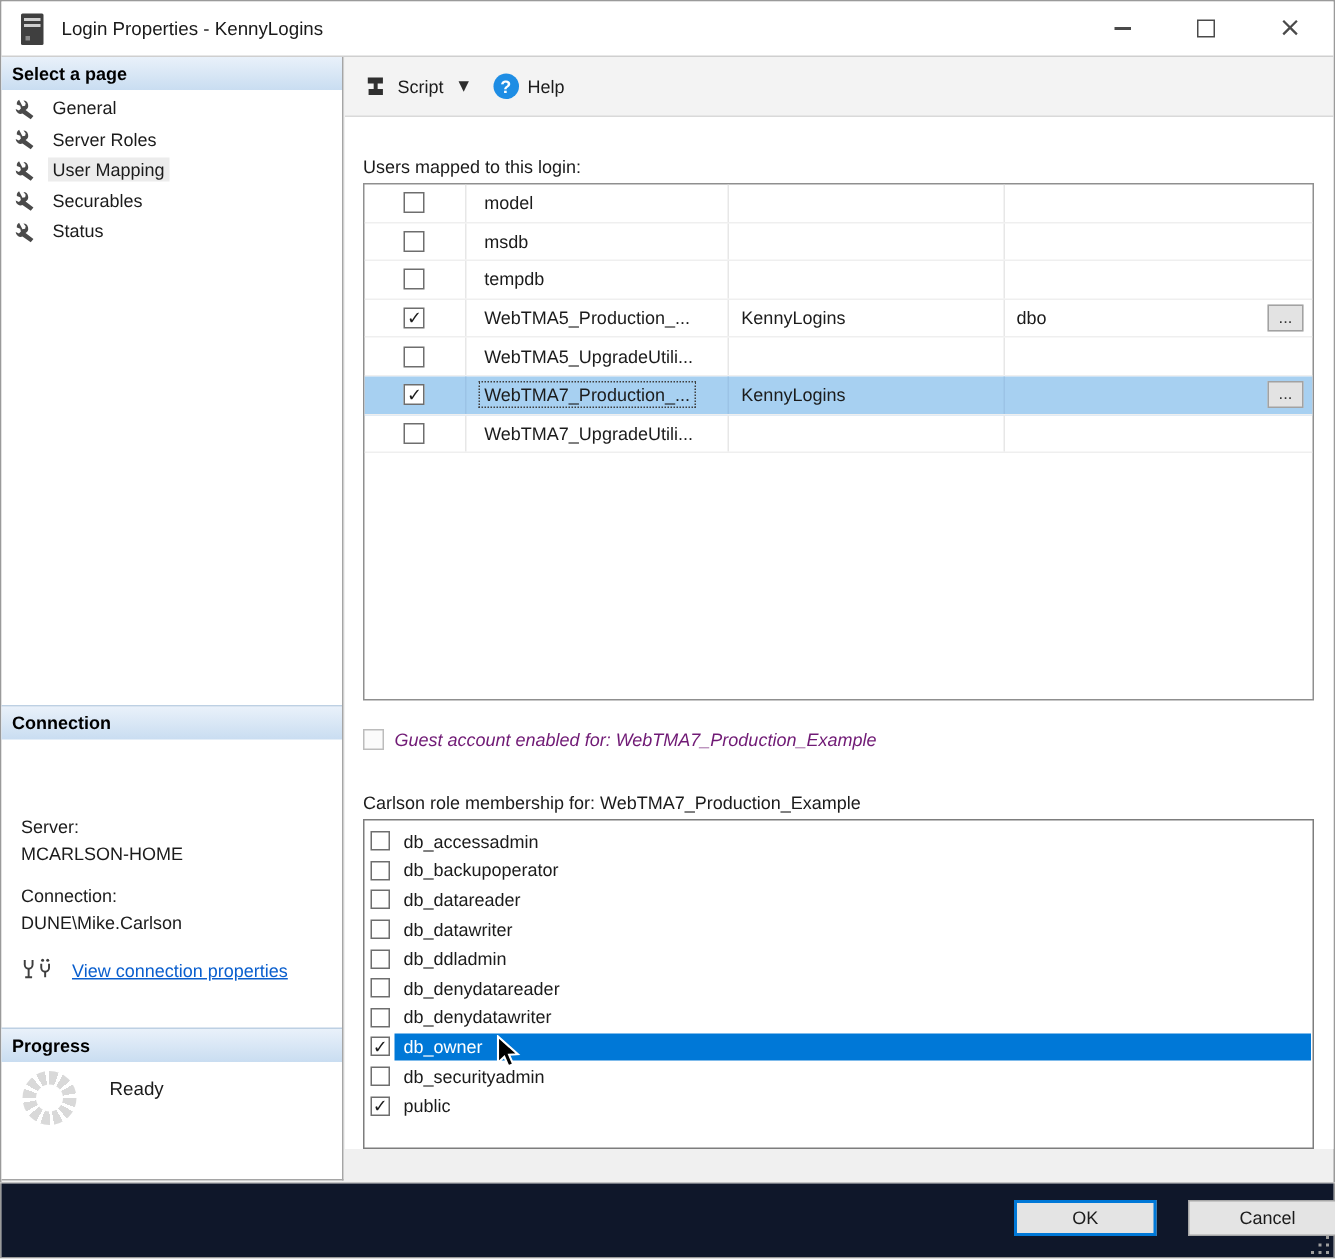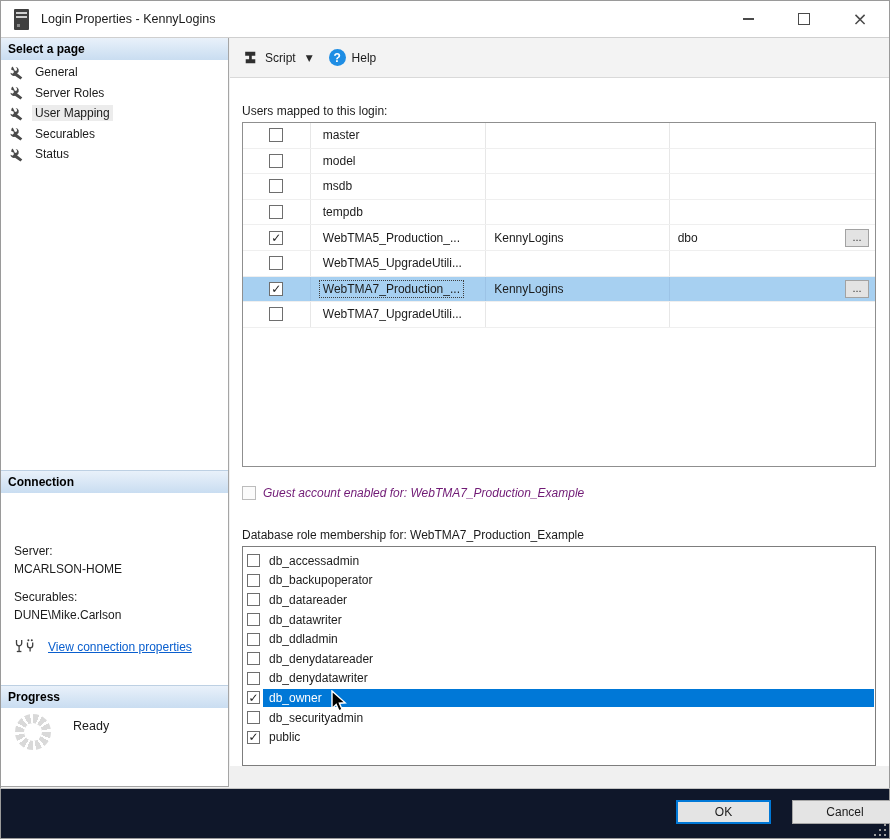--- a/index.html
+++ b/index.html
@@ -187,21 +187,21 @@
     </span>
     <span class="page-label">Status</span>
   </div>
 </div>
 
     <div class="section-header connection-header">Connection</div>
     <div class="conn-block">
       <div class="conn-line">Server:</div>
       <div class="conn-line">MCARLSON-HOME</div>
       <div class="conn-gap"></div>
-      <div class="conn-line">Securables:</div>
+      <div class="conn-line">Connection:</div>
       <div class="conn-line">DUNE\Mike.Carlson</div>
       <div class="conn-link-row">
         <span class="conn-icon">
           <svg viewBox="0 0 22 17" width="22" height="17">
             <g stroke="#3f3f3f" stroke-width="1.3" fill="none">
               <path d="M2.5 2v3.2a2.6 2.6 0 0 0 5.2 0V2"></path>
               <line x1="5.1" y1="8" x2="5.1" y2="13.5"></line>
               <line x1="2.8" y1="13.5" x2="7.4" y2="13.5"></line>
               <path d="M13.5 4.5v2.7a2.6 2.6 0 0 0 5.2 0V4.5"></path>
               <line x1="16.1" y1="9.8" x2="16.1" y2="13.5"></line>
@@ -235,33 +235,20 @@
       <span class="help-circle">?</span>
       <span>Help</span>
     </div>
   </div>
 
   <div class="content">
     <div class="field-label lbl-users">Users mapped to this login:</div>
 
     <div class="grid">
       <div>
-  <div class="grid-row">
-    <div class="cell c-map">
-              <span class="cb"></span>
-            </div>
-    <div class="cell c-db">
-              <span class="db-text">master</span>
-            </div>
-    <div class="cell c-user"></div>
-    <div class="cell c-schema">
-              <span></span>
-
-    </div>
-  </div>
 
   <div class="grid-row">
     <div class="cell c-map">
               <span class="cb"></span>
             </div>
     <div class="cell c-db">
               <span class="db-text">model</span>
             </div>
     <div class="cell c-user"></div>
     <div class="cell c-schema">
@@ -354,21 +341,21 @@
     </div>
   </div>
 </div>
     </div>
 
     <div class="guest-row">
       <span class="cb disabled"></span>
       <span class="guest-label">Guest account enabled for: WebTMA7_Production_Example</span>
     </div>
 
-    <div class="field-label lbl-roles">Database role membership for: WebTMA7_Production_Example</div>
+    <div class="field-label lbl-roles">Carlson role membership for: WebTMA7_Production_Example</div>
 
     <div class="role-list">
   <div class="role-item">
 
     <span class="cb"></span>
     <span class="role-label">db_accessadmin</span>
   </div>
 
   <div class="role-item">
 

